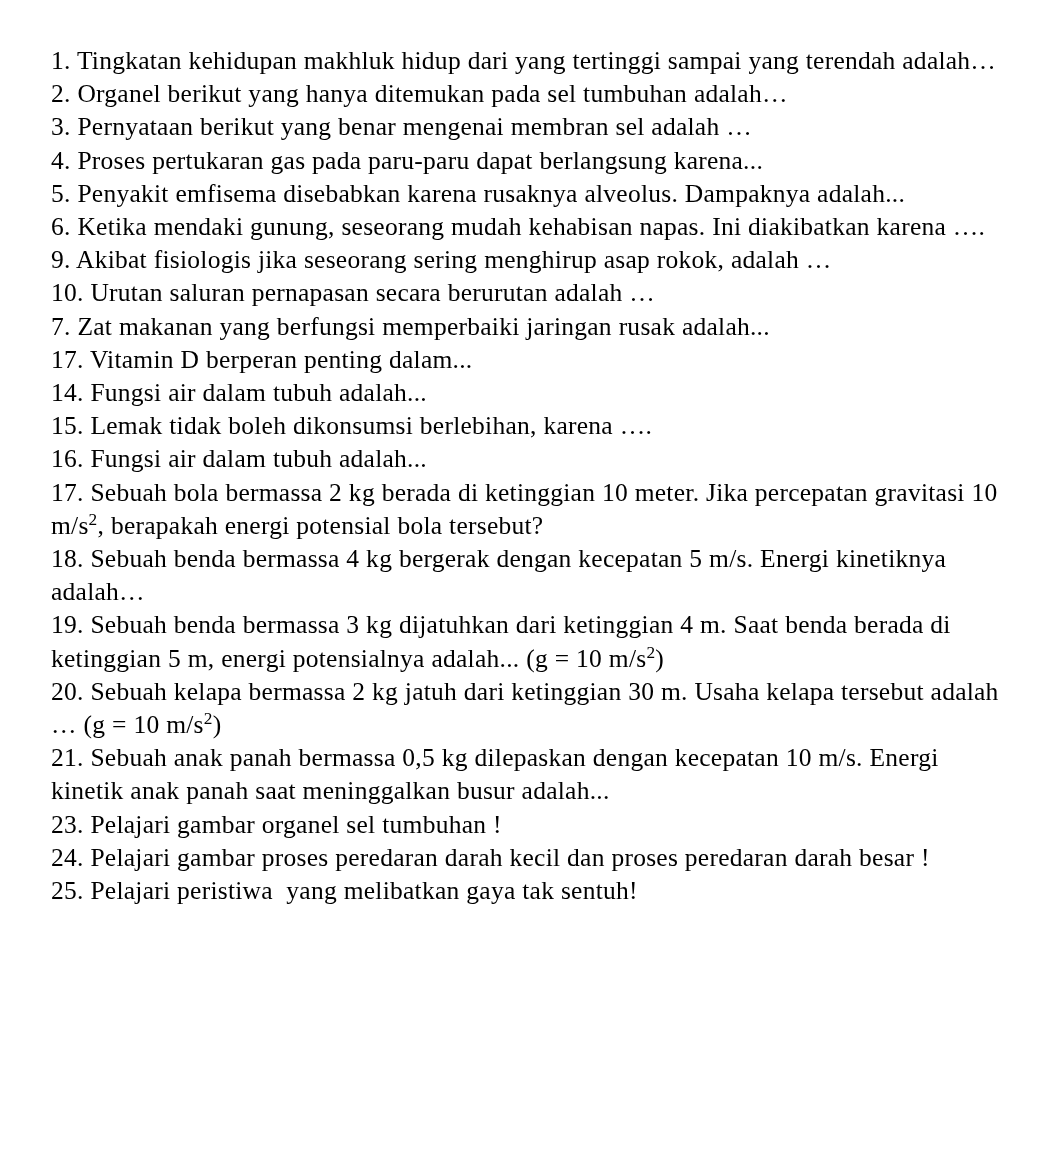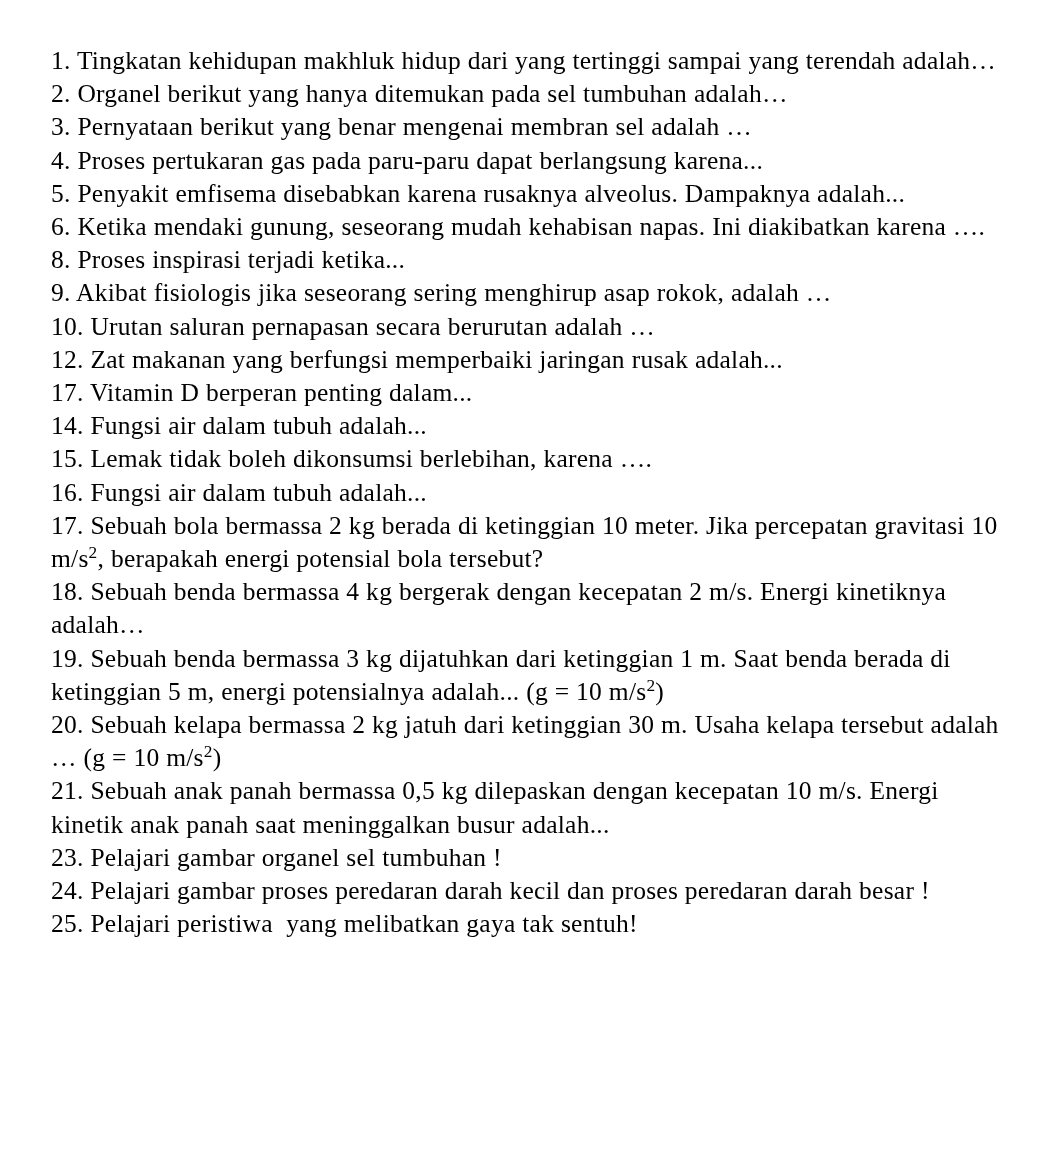--- a/index.html
+++ b/index.html
@@ -51,30 +51,29 @@
 <body style="background: rgb(255, 255, 255); color: rgb(0, 0, 0);">
 
 <div class="page" style="background: rgb(255, 255, 255);">
   <ol class="question-list">
       <li class="question">1. Tingkatan kehidupan makhluk hidup dari yang tertinggi sampai yang terendah adalah…</li>
       <li class="question">2. Organel berikut yang hanya ditemukan pada sel tumbuhan adalah…</li>
       <li class="question">3. Pernyataan berikut yang benar mengenai membran sel adalah …</li>
       <li class="question">4. Proses pertukaran gas pada paru-paru dapat berlangsung karena...</li>
       <li class="question">5. Penyakit emfisema disebabkan karena rusaknya alveolus. Dampaknya adalah...</li>
       <li class="question">6. Ketika mendaki gunung, seseorang mudah kehabisan napas. Ini diakibatkan karena ….</li>
-      <li class="question">8. Proses inspirasi terjadi ketika...</li>
       <li class="question">9. Akibat fisiologis jika seseorang sering menghirup asap rokok, adalah …</li>
       <li class="question">10. Urutan saluran pernapasan secara berurutan adalah …</li>
-      <li class="question">12. Zat makanan yang berfungsi memperbaiki jaringan rusak adalah...</li>
+      <li class="question">7. Zat makanan yang berfungsi memperbaiki jaringan rusak adalah...</li>
       <li class="question">17. Vitamin D berperan penting dalam...</li>
       <li class="question">14. Fungsi air dalam tubuh adalah...</li>
       <li class="question">15. Lemak tidak boleh dikonsumsi berlebihan, karena ….</li>
       <li class="question">16. Fungsi air dalam tubuh adalah...</li>
       <li class="question">17. Sebuah bola bermassa <b>2 kg</b> berada di ketinggian <b>10 meter</b>. Jika percepatan gravitasi <b>10 m/s<sup>2</sup></b>, berapakah energi potensial bola tersebut?</li>
-      <li class="question">18. Sebuah benda bermassa <b>4 kg</b> bergerak dengan kecepatan <b>2 m/s</b>. Energi kinetiknya adalah…</li>
-      <li class="question">19. Sebuah benda bermassa <b>3 kg</b> dijatuhkan dari ketinggian <b>1 m</b>. Saat benda berada di ketinggian <b>5 m</b>, energi potensialnya adalah... (g = 10 m/s<sup>2</sup>)</li>
+      <li class="question">18. Sebuah benda bermassa <b>4 kg</b> bergerak dengan kecepatan <b>5 m/s</b>. Energi kinetiknya adalah…</li>
+      <li class="question">19. Sebuah benda bermassa <b>3 kg</b> dijatuhkan dari ketinggian <b>4 m</b>. Saat benda berada di ketinggian <b>5 m</b>, energi potensialnya adalah... (g = 10 m/s<sup>2</sup>)</li>
       <li class="question">20. Sebuah kelapa bermassa <b>2 kg</b> jatuh dari ketinggian <b>30 m</b>. Usaha kelapa tersebut adalah … (g = 10 m/s<sup>2</sup>)</li>
       <li class="question">21. Sebuah anak panah bermassa <b>0,5 kg</b> dilepaskan dengan kecepatan <b>10 m/s</b>. Energi kinetik anak panah saat meninggalkan busur adalah...</li>
       <li class="question">23. Pelajari gambar organel sel tumbuhan !</li>
       <li class="question">24. Pelajari gambar proses peredaran darah kecil dan proses peredaran darah besar !</li>
       <li class="question">25. Pelajari peristiwa  yang melibatkan gaya tak sentuh!</li>
     </ol>
 </div>
 
 </body></html>

